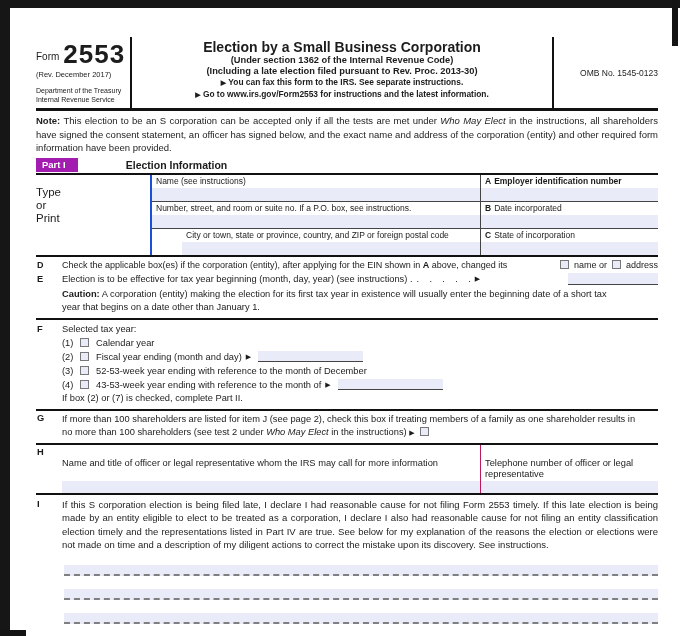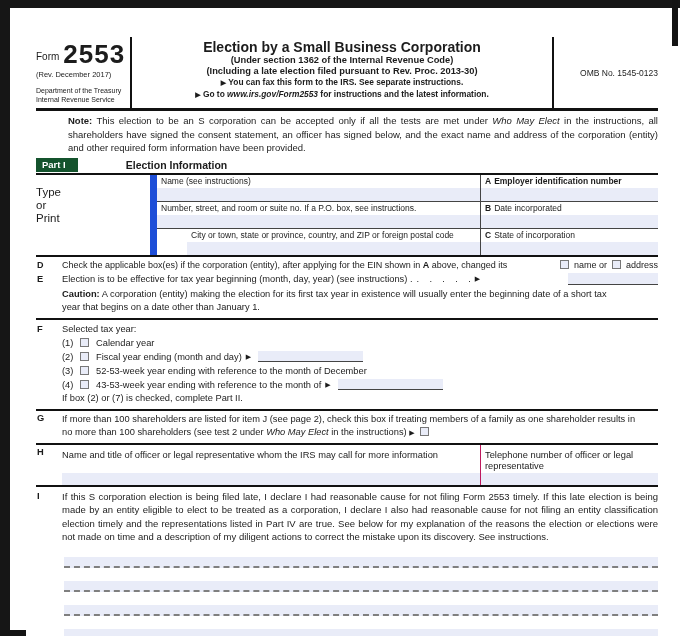--- a/index.html
+++ b/index.html
@@ -18,36 +18,36 @@
   .form-word { font-size:10px; padding-bottom:4px; }
   .form-num { font-size:26px; font-weight:bold; line-height:24px; letter-spacing:1px; }
   .rev { font-size:7.5px; margin-top:4px; }
   .dept { font-size:7px; line-height:8.5px; margin-top:8px; }
   .hdr-mid { border-left:2px solid #111; border-right:2px solid #111; text-align:center; padding:2px 8px 3px; }
   .f-title { font-size:14px; font-weight:bold; line-height:16px; }
   .f-sub { font-size:9.3px; font-weight:bold; line-height:11px; }
   .f-inst { font-size:8.4px; font-weight:bold; line-height:10.5px; }
   .f-inst:first-of-type { margin-top:3px; }
   .arrow { font-size:7px; }
-  .url { font-style:italic; }
+  .url { }
   .hdr-right { display:flex; align-items:center; justify-content:flex-end; font-size:8.5px; }
 
   
-  .note { font-size:9.5px; line-height:13.5px; text-align:justify; margin-top:3px;margin-left:32px; }
+  .note { font-size:9.5px; line-height:13.5px; text-align:justify; margin-top:3px; }
   .b { font-weight:bold; } .i { font-style:italic; }
 
   
   .part-bar { margin-top:3px; display:flex; align-items:center; border-bottom:2px solid #111; padding-bottom:1px; }
-  .part-box { background:#14532d; color:#fff; font-weight:bold; font-size:9.5px; padding:1px 12px 2px 6px; }
+  .part-box { background:#a21caf; color:#fff; font-weight:bold; font-size:9.5px; padding:1px 12px 2px 6px; }
   .part-title { font-weight:bold; font-size:10.5px; margin-left:48px; }
 
   
   .addr { display:flex; border-bottom:2px solid #111; }
   .top-label { width:114px; font-weight:normal; font-size:11.5px; line-height:13px; padding-top:11px; }
-  .addr-table { flex:1; border-left:7px solid #1d4ed8; }
+  .addr-table { flex:1; border-left:2px solid #1d4ed8; }
   .arow { display:grid; grid-template-columns:1fr 178px; border-bottom:1px solid #444; }
   .arow:last-child { border-bottom:none;margin-left:30px; }
   .acell-label { font-size:8.5px; height:13px; padding:1px 0 0 4px; white-space:nowrap; overflow:hidden; }
   .acell-entry { height:13px; background:#e9ecf8; }
   .rcell { border-left:1px solid #444; }
   .llet { font-weight:bold; margin-right:3px; }
 
   
   .letter { width:26px; font-weight:bold; flex:0 0 26px; padding-left:1px; }
   .drow { display:flex; align-items:center; height:15px; font-size:9px; padding-top:1px; white-space:nowrap; }
@@ -68,21 +68,21 @@
   .ffooter { margin-left:26px; height:14px; padding-top:1px; }
 
   .gsec { border-top:2px solid #111; margin-top:3px; padding:2px 0 3px; display:flex; font-size:9.3px; }
   .gtext { line-height:13.5px; max-width:575px; }
   .gtext .cb { vertical-align:-1px; margin-left:3px; }
 
   .hsec { border-top:2px solid #111; display:flex; font-size:9.3px; min-height:42px; }
   .hsec .letter { padding-top:2px; }
   .hgrid { flex:1; display:grid; grid-template-columns:1fr 178px; }
   .hcell { display:flex; flex-direction:column; }
-  .hcell .hlabel { padding-top:5px; line-height:11.5px; flex:1; }
+  .hcell .hlabel { padding-top:13px; line-height:11.5px; flex:1; }
   .hentry { height:12px; background:#e9ecf8; }
   .hright { border-left:1px solid #be185d; }
   .hright .hlabel { padding-left:4px; }
 
   .isec { border-top:2px solid #111; display:flex; font-size:9.5px; padding-top:3px; }
   .itext { flex:1; line-height:13.5px; text-align:justify; }
 
   .lines { margin-left:28px; margin-top:6px; }
   .wline { height:11px; background:#e9ecf8; border-bottom:2px dashed #7f7f7f; margin-top:13px; }
 </style>

